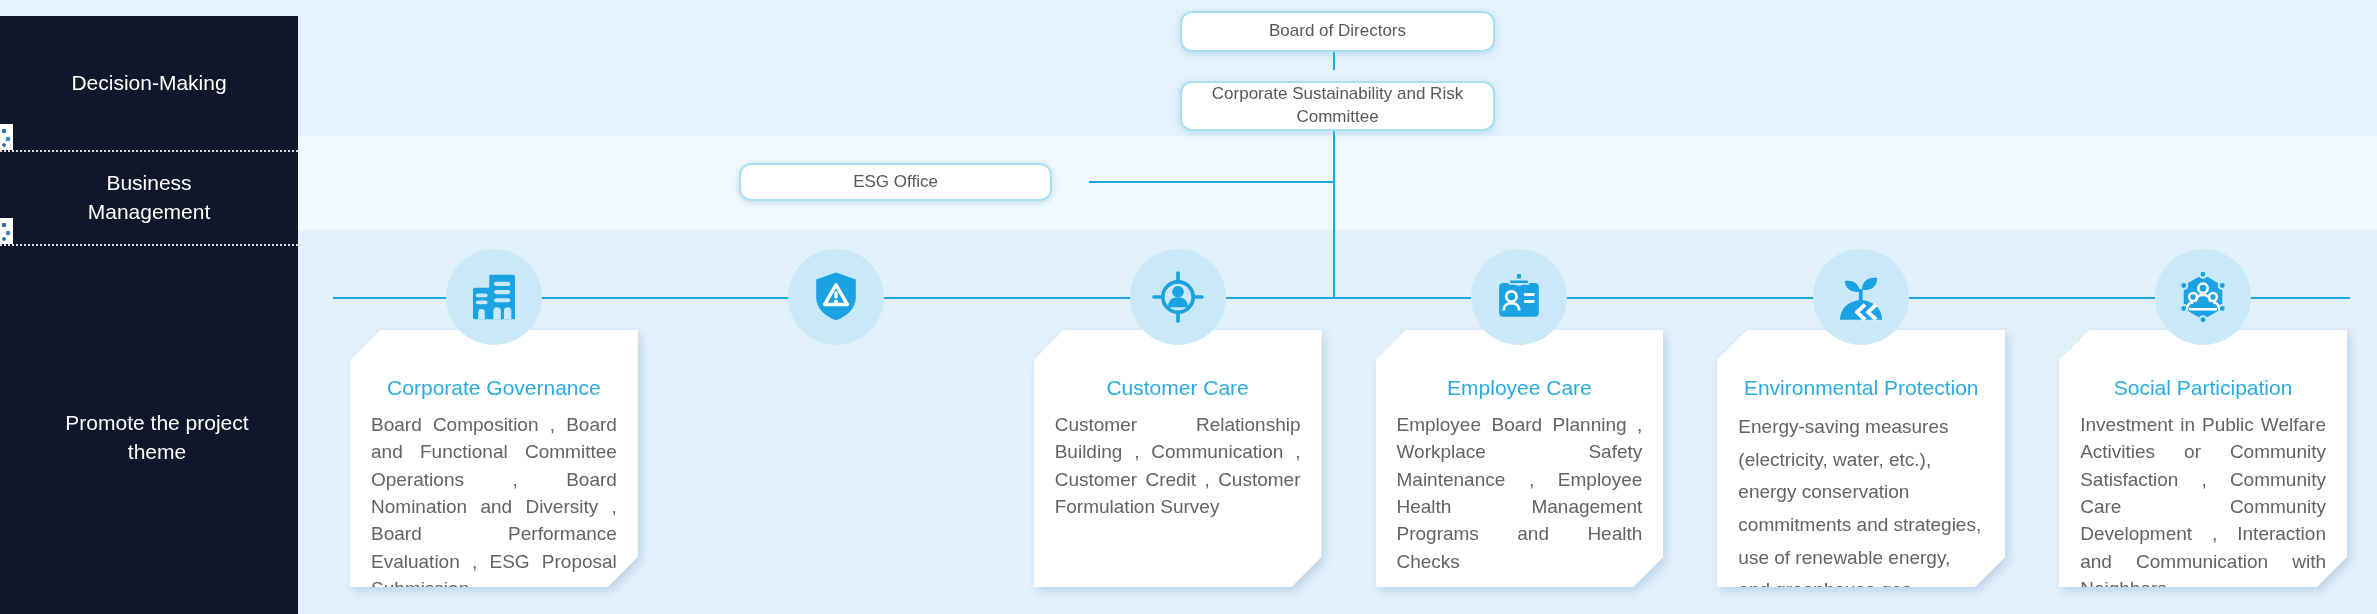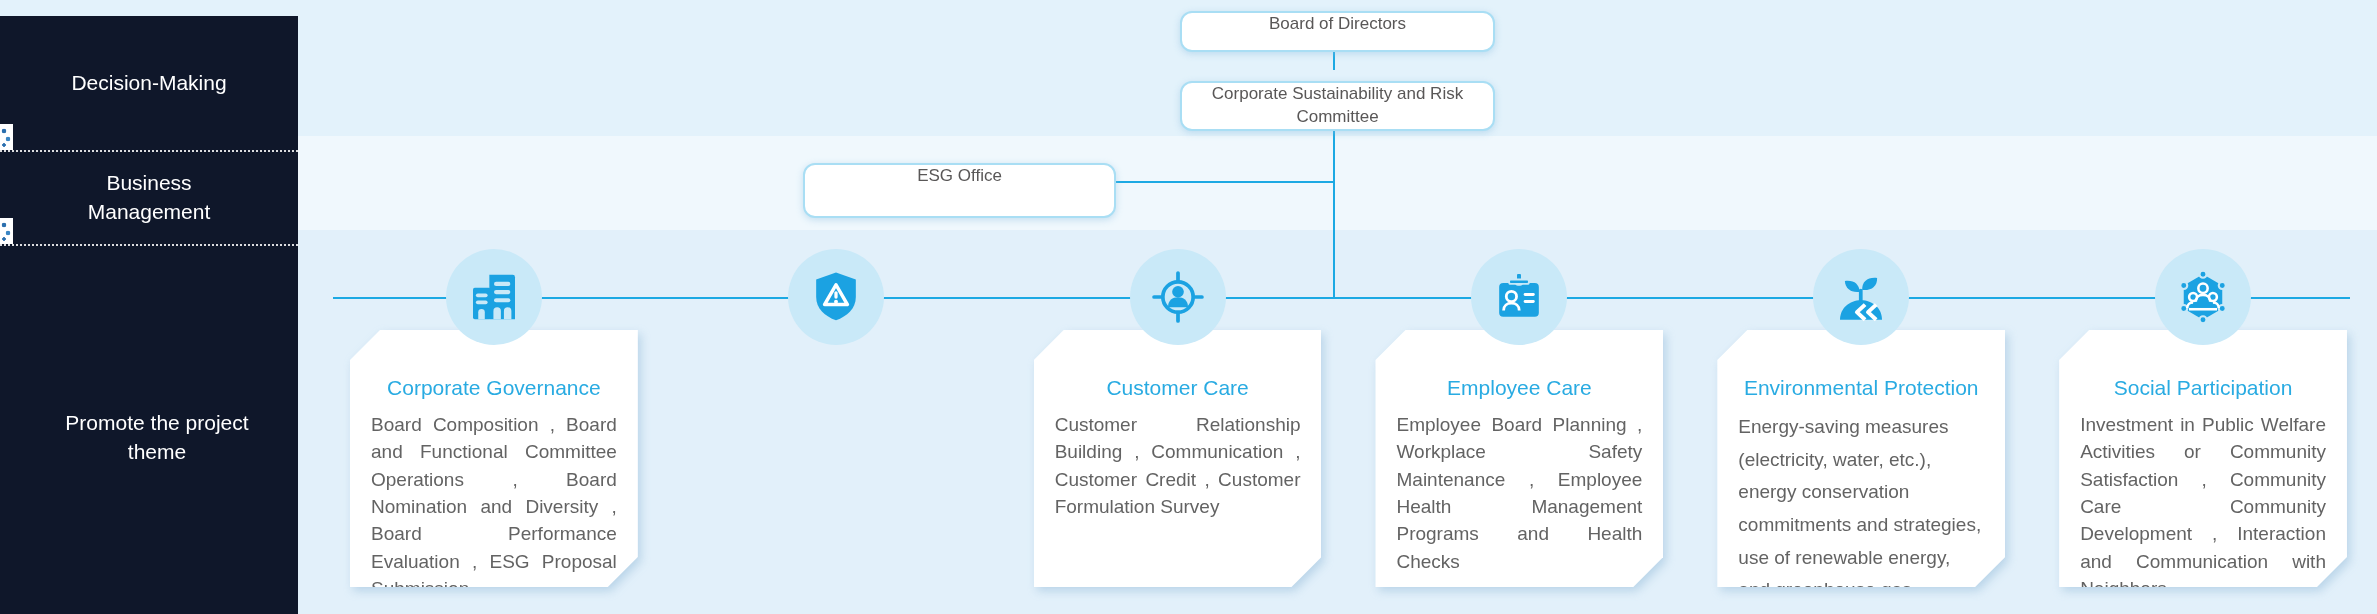--- a/index.html
+++ b/index.html
@@ -35,30 +35,30 @@
 
   
   .line{position:absolute;background:#1CA9E3;z-index:1;}
   .line-v1{left:1333px;top:52px;width:2px;height:18px;}
   .line-v2{left:1333px;top:120px;width:2px;height:178px;}
   .line-esg{left:1089px;top:181px;width:246px;height:2px;}
   .line-trunk{left:333px;top:297px;width:2017px;height:2px;}
 
   
   .node{position:absolute;box-sizing:border-box;background:#fff;border:2px solid #A9DEF4;
-    border-radius:12px;display:flex;align-items:flex-start;justify-content:center;text-align:center;
+    border-radius:12px;display:flex;align-items:center;justify-content:center;text-align:center;
     color:#595757;font-size:17px;line-height:1.35;z-index:2;
     box-shadow:0 2px 7px rgba(140,190,225,.45);}
   .node-board{left:1180px;top:11px;width:315px;height:41px;}
   .node-committee{left:1180px;top:81px;width:315px;height:50px;padding:0 14px;}
-  .node-esg{left:803px;top:163px;width:313px;height:55px;}
+  .node-esg{left:739px;top:163px;width:313px;height:38px;}
 
   
   .cards-row{position:absolute;left:350px;top:249px;width:1997px;height:338px;
-    display:flex;gap:54px;z-index:2;}
+    display:flex;gap:54px;z-index:2;justify-content:center;}
   .col{flex:1 1 0;position:relative;}
   .icon-badge{position:absolute;left:50%;top:0;transform:translateX(-50%);
     width:96px;height:96px;border-radius:50%;background:#C9E9F8;
     display:flex;align-items:center;justify-content:center;z-index:2;}
   .icon-badge svg{width:56px;height:56px;}
   .card-wrap{position:absolute;left:0;right:0;top:81px;bottom:0;
     filter:drop-shadow(3px 4px 5px rgba(110,160,200,.35));z-index:1;}
   .card{box-sizing:border-box;width:100%;height:100%;background:#fff;padding:46px 21px 0 21px;
     clip-path:polygon(30px 0,100% 0,100% calc(100% - 30px),calc(100% - 30px) 100%,0 100%,0 30px);}
   .card-title{text-align:center;color:#29ABE2;font-size:21px;margin-bottom:11px;}

